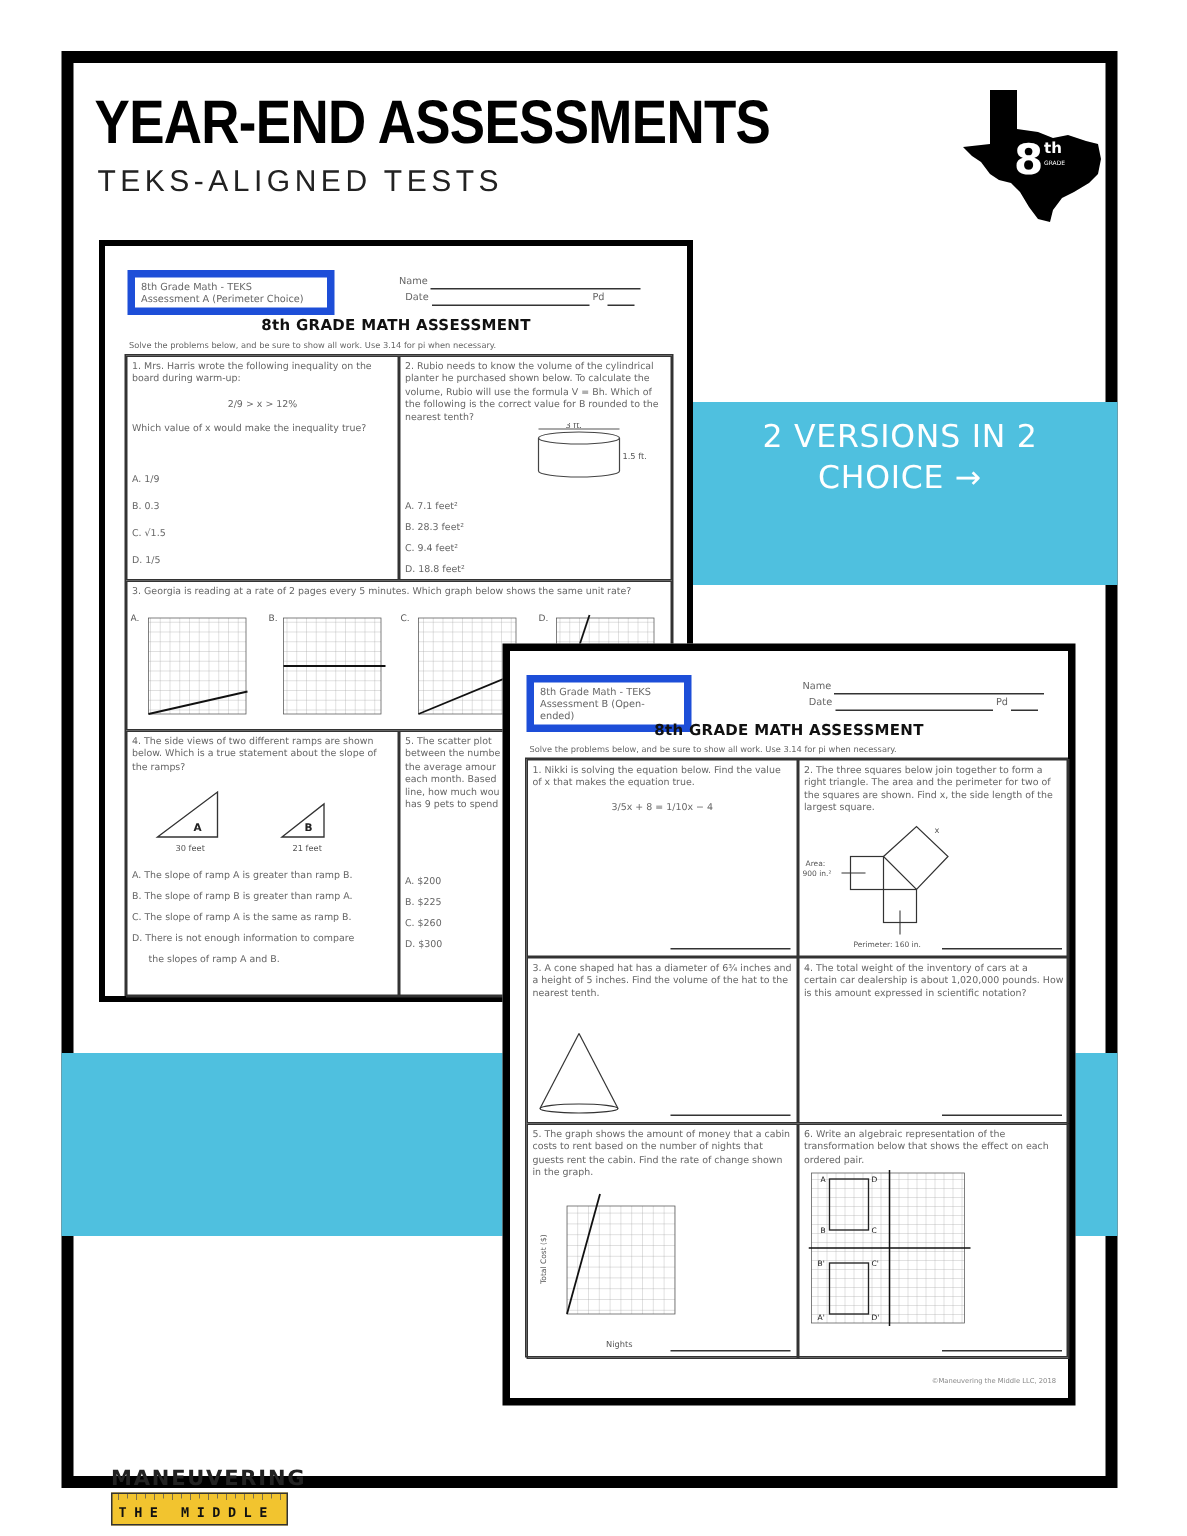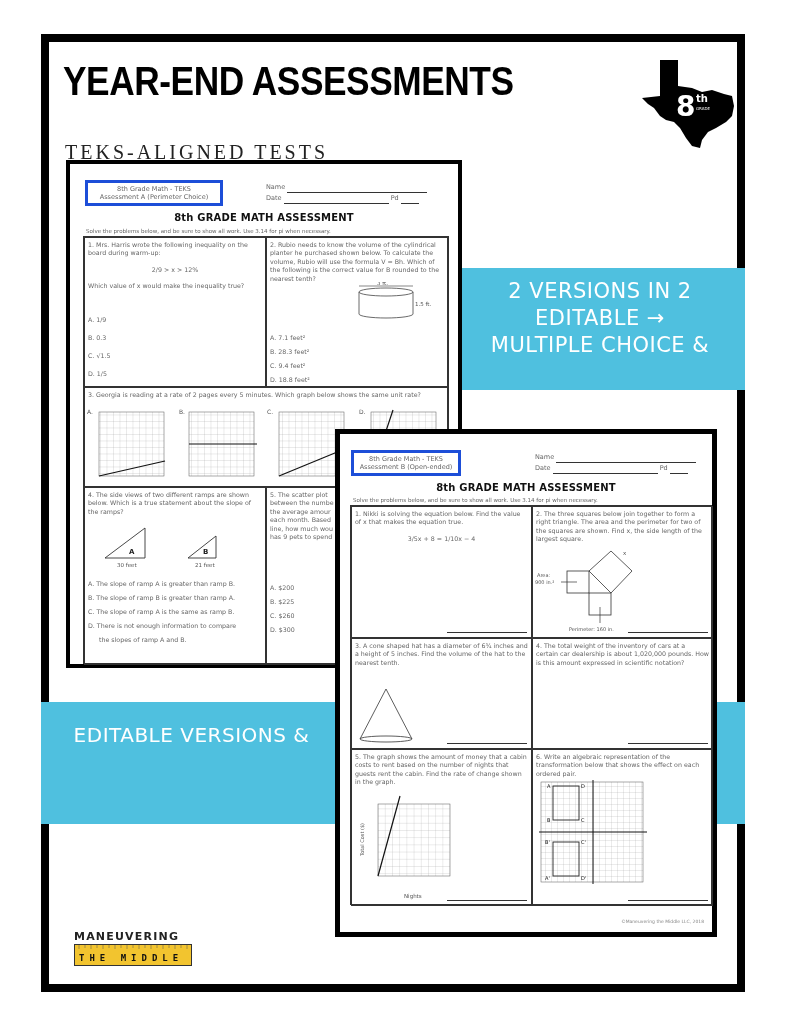--- a/index.html
+++ b/index.html
@@ -3,37 +3,37 @@
 <meta charset="utf-8">
 <style>
   * { box-sizing: border-box; margin: 0; padding: 0; }
   body { width: 791px; height: 1024px; background: #fff; position: relative; overflow: hidden; font-family: "DejaVu Sans", sans-serif; }
   .frame { position: absolute; left: 41px; top: 34px; width: 704px; height: 958px; border: 8px solid #000; background: #fff; }
   .band { position: absolute; background: #4fc0df; color: #fff; text-align: center; font-family: "DejaVu Sans", sans-serif; letter-spacing: 0.5px; margin-top: 16px; }
   .band1 { left: 455px; top: 252px; width: 290px; height: 122px; padding-top: 10px; font-size: 21px; line-height: 27px; }
   .band2 { left: 41px; top: 686px; width: 704px; height: 122px; }
   .band2 .txt { position: absolute; left: 8px; width: 285px; top: 20px; font-size: 20px; line-height: 27px; }
   .title { position: absolute; left: 63px; top: 58px; font-family: "Liberation Sans", sans-serif; font-weight: bold; font-size: 41px; letter-spacing: -0.5px; transform: scaleX(0.86); transform-origin: left; color: #000; }
-  .subtitle { position: absolute; left: 65px; top: 110px; font-family: Liberation Serif, serif; font-size: 20px; letter-spacing: 3px; color: #222; font-weight: 300; margin-top: 31px; }
+  .subtitle { position: absolute; left: 65px; top: 110px; font-family: Liberation Sans, sans-serif; font-size: 20px; letter-spacing: 3px; color: #222; font-weight: 300; }
   .texas { position: absolute; left: 640px; top: 58px; width: 98px; height: 92px; }
   .doc { position: absolute; background: #fff; border: 4px solid #000; font-family: "DejaVu Sans", sans-serif; color: #555; }
   .docA { left: 66px; top: 160px; width: 396px; height: 508px; }
   .docB { left: 335px; top: 429px; width: 382px; height: 508px; border-width: 5px; }
-  .hdrbox { position: absolute; border: 3px solid #1d4ed8; font-size: 6.5px; line-height: 8px; padding: 2px 4px; color: #666; text-align: center; }
-  .namefield { position: absolute; font-size: 6.5px; color: #666; line-height: 11px; }
+  .hdrbox { position: absolute; border: 5px solid #1d4ed8; font-size: 6.5px; line-height: 8px; padding: 2px 4px; color: #666; }
+  .namefield { position: absolute; font-size: 6.5px; color: #666; line-height: 11px; text-align: center; }
   .namefield span.line { display: inline-block; border-bottom: 1px solid #333; vertical-align: bottom; height: 8px; }
   .doctitle { position: absolute; left: 0; right: 0; text-align: center; font-weight: bold; font-size: 10px; color: #111; letter-spacing: 0.2px; }
   .instr { position: absolute; font-size: 5.5px; color: #666; }
   .grid { position: absolute; border: 1.5px solid #333; display: grid; }
   .cell { border: 0.75px solid #333; padding: 3px 3px; font-size: 6.3px; line-height: 8.4px; color: #666; position: relative; }
   .choice { font-size: 6.3px; color: #666; position: absolute; }
   .ans { position: absolute; border-bottom: 1px solid #333; height: 1px; }
   .copy { position: absolute; right: 8px; bottom: 8px; font-size: 4.5px; color: #888; }
   .logo { position: absolute; left: 74px; top: 930px; }
-  .logo .top { font-family: "DejaVu Sans", sans-serif; font-weight: bold; font-size: 11px; letter-spacing: 1.2px; color: #222; }
+  .logo .top { font-family: "DejaVu Sans", sans-serif; font-weight: bold; font-size: 14px; letter-spacing: 1.2px; color: #222; margin-top: 48px; }
   .logo .ruler { margin-top: 1px; width: 118px; height: 22px; background: #f2c42f; border: 1px solid #333; position: relative; }
   .logo .ruler .lbl { position: absolute; left: 4px; bottom: 2px; font-size: 9px; font-weight: bold; letter-spacing: 5px; color: #111; font-family: "DejaVu Sans Mono", monospace; }
   svg { display: block; }
 </style>
 </head>
 <body>
 
 <div class="frame"></div>
 
 <div class="title">YEAR-END ASSESSMENTS</div>
@@ -43,27 +43,25 @@
   <svg width="98" height="92" viewBox="0 0 98 92">
     <path d="M20 2 L38 2 L38 28 L52 30 L62 34 L72 32 L84 36 L92 38 L94 48 L92 58 L86 64 L76 70 L68 74 L62 82 L60 90 L52 88 L46 80 L40 70 L34 64 L26 62 L20 58 L14 50 L8 46 L2 40 L20 38 Z" fill="#000"></path>
     <text x="36" y="58" font-family="DejaVu Sans, sans-serif" font-weight="bold" font-size="28" fill="#fff">8</text>
     <text x="56" y="44" font-family="DejaVu Sans, sans-serif" font-weight="bold" font-size="10" fill="#fff">th</text>
     <text x="56" y="52" font-family="DejaVu Sans, sans-serif" font-size="4" fill="#fff">GRADE</text>
   </svg>
 </div>
 
 <div class="band band1">
   <div>2 VERSIONS IN 2</div>
-  <div>EDITABLE →</div>
-  <div>MULTIPLE CHOICE &amp;</div>
+  <div>CHOICE →</div>
 </div>
 
 <div class="band band2">
   <div class="txt">
-    <div>EDITABLE VERSIONS &amp;</div>
   </div>
 </div>
 
 <div class="doc docA">
   <div class="hdrbox" style="left:15px; top:16px; width:138px;">
     <div>8th Grade Math - TEKS</div>
     <div>Assessment A  (Perimeter Choice)</div>
   </div>
   <div class="namefield" style="left:196px; top:18px;">
     <div><span>Name</span> <span class="line" style="width:140px;"></span></div>

